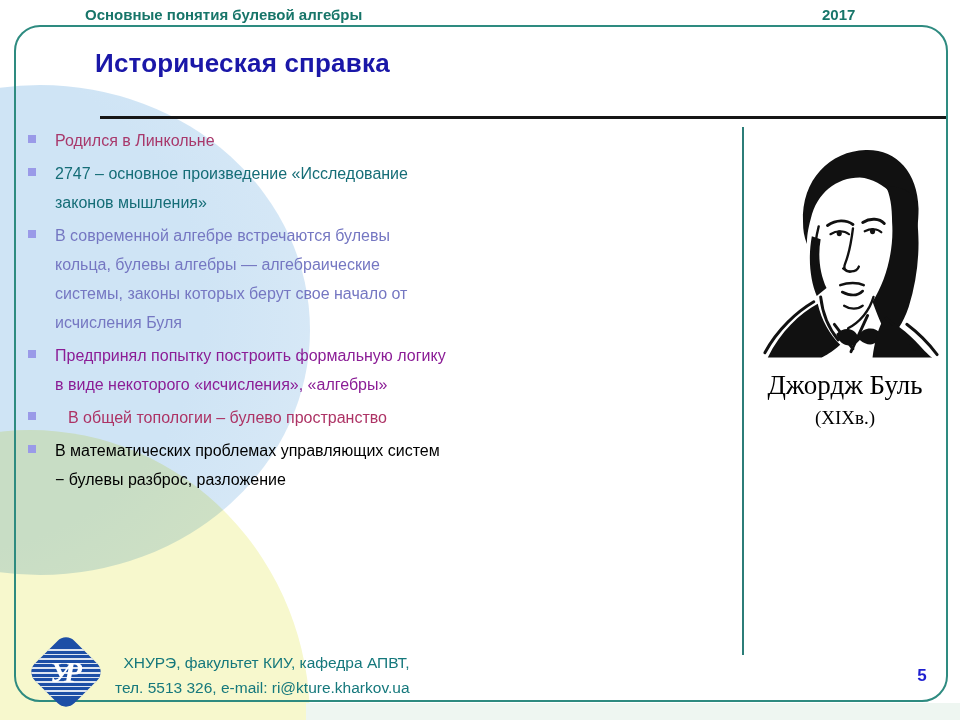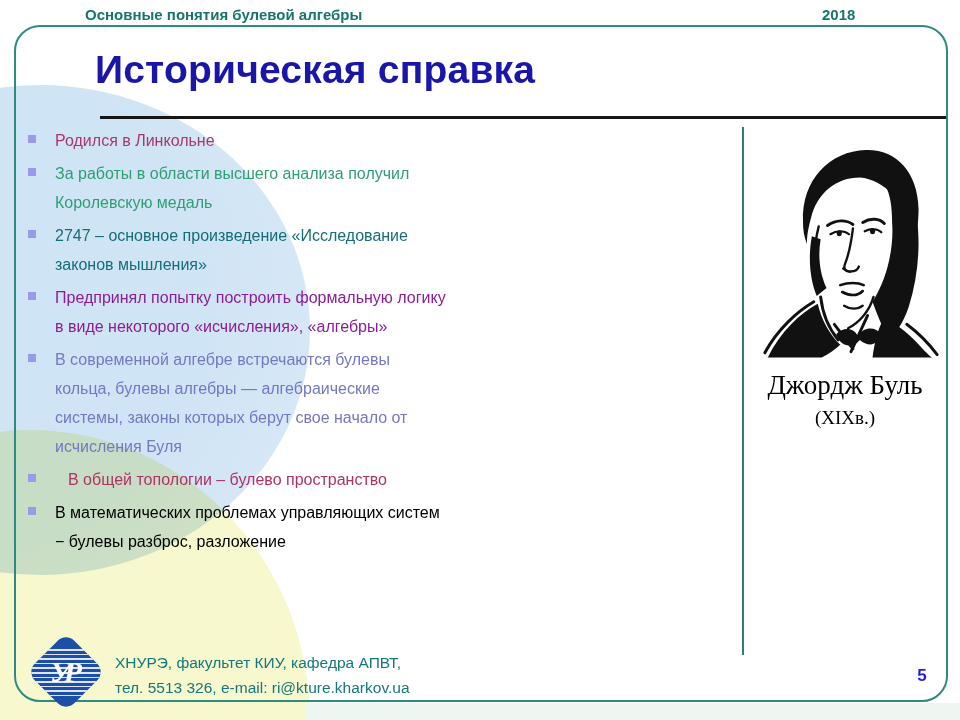--- a/index.html
+++ b/index.html
@@ -20,21 +20,21 @@
            border:2px solid var(--frame-teal);border-radius:26px;z-index:1;}
 
   
   .header-bar{position:absolute;left:0;top:4px;width:960px;height:20px;z-index:2;}
   .header-title{position:absolute;left:85px;top:2px;font-size:15px;font-weight:bold;
            color:var(--header-teal);}
   .header-year{position:absolute;left:822px;top:2px;font-size:15px;font-weight:bold;
            color:var(--header-teal);}
 
   
-  .slide-title{position:absolute;left:95px;top:48px;font-size:39px;font-weight:bold;
+  .slide-title{position:absolute;left:95px;top:48px;font-size:26px;font-weight:bold;
            color:var(--title-blue);z-index:2;letter-spacing:.2px;}
   .title-rule{position:absolute;left:100px;top:116px;width:846px;height:3px;
            background:#161616;z-index:2;}
 
   
   .bullet-list{position:absolute;left:25px;top:126px;width:700px;margin:0;padding:0;
            list-style:none;z-index:2;}
   .bullet-item{position:relative;padding-left:30px;margin-bottom:4px;font-size:16px;
            line-height:29px;white-space:pre-wrap;}
   .bullet-marker{position:absolute;left:3px;top:9px;width:8px;height:8px;
@@ -55,57 +55,56 @@
            background:#1d4fa6;border-radius:12px;transform:rotate(45deg);overflow:hidden;}
   .logo-inner{position:absolute;left:-14px;top:-14px;width:84px;height:84px;
            transform:rotate(-45deg);display:flex;align-items:center;justify-content:center;}
   .logo-stripes{position:absolute;left:0;top:16px;width:84px;height:50px;
            background:repeating-linear-gradient(180deg,rgba(255,255,255,0) 0 3px,
              rgba(255,255,255,.85) 3px 4.6px);}
   .logo-monogram{position:relative;color:#fff;font-weight:bold;font-style:italic;
            font-family:"Liberation Serif",serif;font-size:30px;letter-spacing:-7px;
            padding-right:7px;text-shadow:0 0 1px #1d4fa6;}
   .footer-text{position:absolute;left:115px;top:18px;color:var(--footer-teal);
-           font-size:15.5px;line-height:25px;}
+           font-size:15.5px;line-height:25px;text-align:right;}
   .page-number{position:absolute;left:908px;top:666px;width:28px;text-align:center;
            font-size:17px;font-weight:bold;color:var(--pagenum-blue);z-index:3;}
 
   .portrait-box svg{width:100%;height:100%;}
 </style>
 </head>
 <body>
 
 <div class="slide">
 
   <div class="bg-blue"></div>
   <div class="bg-yellow"></div>
   <div class="bg-bottom-right"></div>
 
   <div class="header-bar">
     <span class="header-title">Основные понятия булевой алгебры</span>
-    <span class="header-year">2018</span>
+    <span class="header-year">2017</span>
   </div>
 
   <div class="main-frame"></div>
 
   <div class="slide-title">Историческая справка</div>
   <div class="title-rule"></div>
 
   <ul class="bullet-list">
       <li class="bullet-item"><span class="bullet-marker"></span><span class="bullet-text" style="color: rgb(168, 56, 107);">Родился в Линкольне</span></li>
-      <li class="bullet-item"><span class="bullet-marker"></span><span class="bullet-text" style="color: rgb(47, 158, 115);">За работы в области высшего анализа получил
-Королевскую медаль</span></li>
+      <li class="bullet-item"><span class="bullet-marker"></span></li>
       <li class="bullet-item"><span class="bullet-marker"></span><span class="bullet-text" style="color: rgb(21, 109, 119);">2747 – основное произведение «Исследование
 законов мышления»</span></li>
-      <li class="bullet-item"><span class="bullet-marker"></span><span class="bullet-text" style="color: rgb(139, 29, 150);">Предпринял попытку построить формальную логику
-в виде некоторого «исчисления», «алгебры»</span></li>
       <li class="bullet-item"><span class="bullet-marker"></span><span class="bullet-text" style="color: rgb(117, 119, 194);">В современной алгебре встречаются булевы
 кольца, булевы алгебры — алгебраические
 системы, законы которых берут свое начало от
 исчисления Буля</span></li>
+      <li class="bullet-item"><span class="bullet-marker"></span><span class="bullet-text" style="color: rgb(139, 29, 150);">Предпринял попытку построить формальную логику
+в виде некоторого «исчисления», «алгебры»</span></li>
       <li class="bullet-item"><span class="bullet-marker"></span><span class="bullet-text" style="color: rgb(173, 51, 101); margin-left: 13px;">В общей топологии – булево пространство</span></li>
       <li class="bullet-item"><span class="bullet-marker"></span><span class="bullet-text" style="color: rgb(0, 0, 0);">В математических проблемах управляющих систем
 − булевы разброс, разложение</span></li>
     </ul>
 
   <div class="v-separator"></div>
 
   <div class="portrait-box">
     <svg viewBox="0 0 190 230" xmlns="http://www.w3.org/2000/svg">
 

